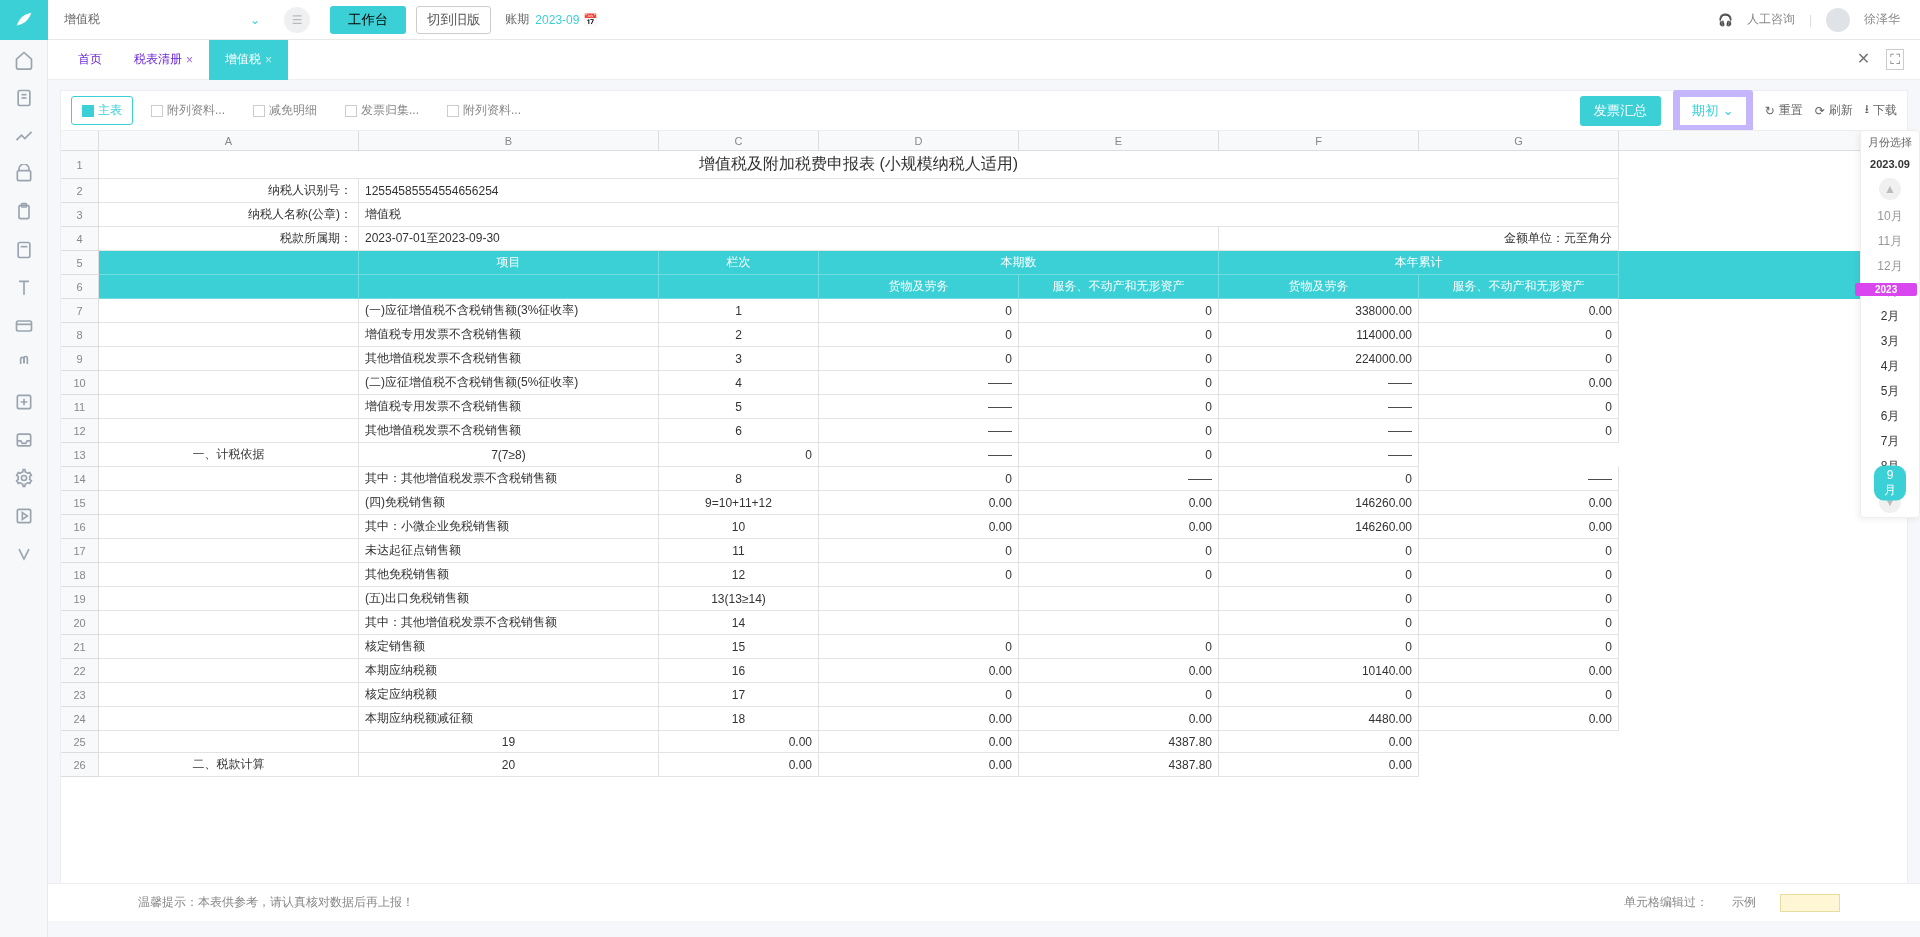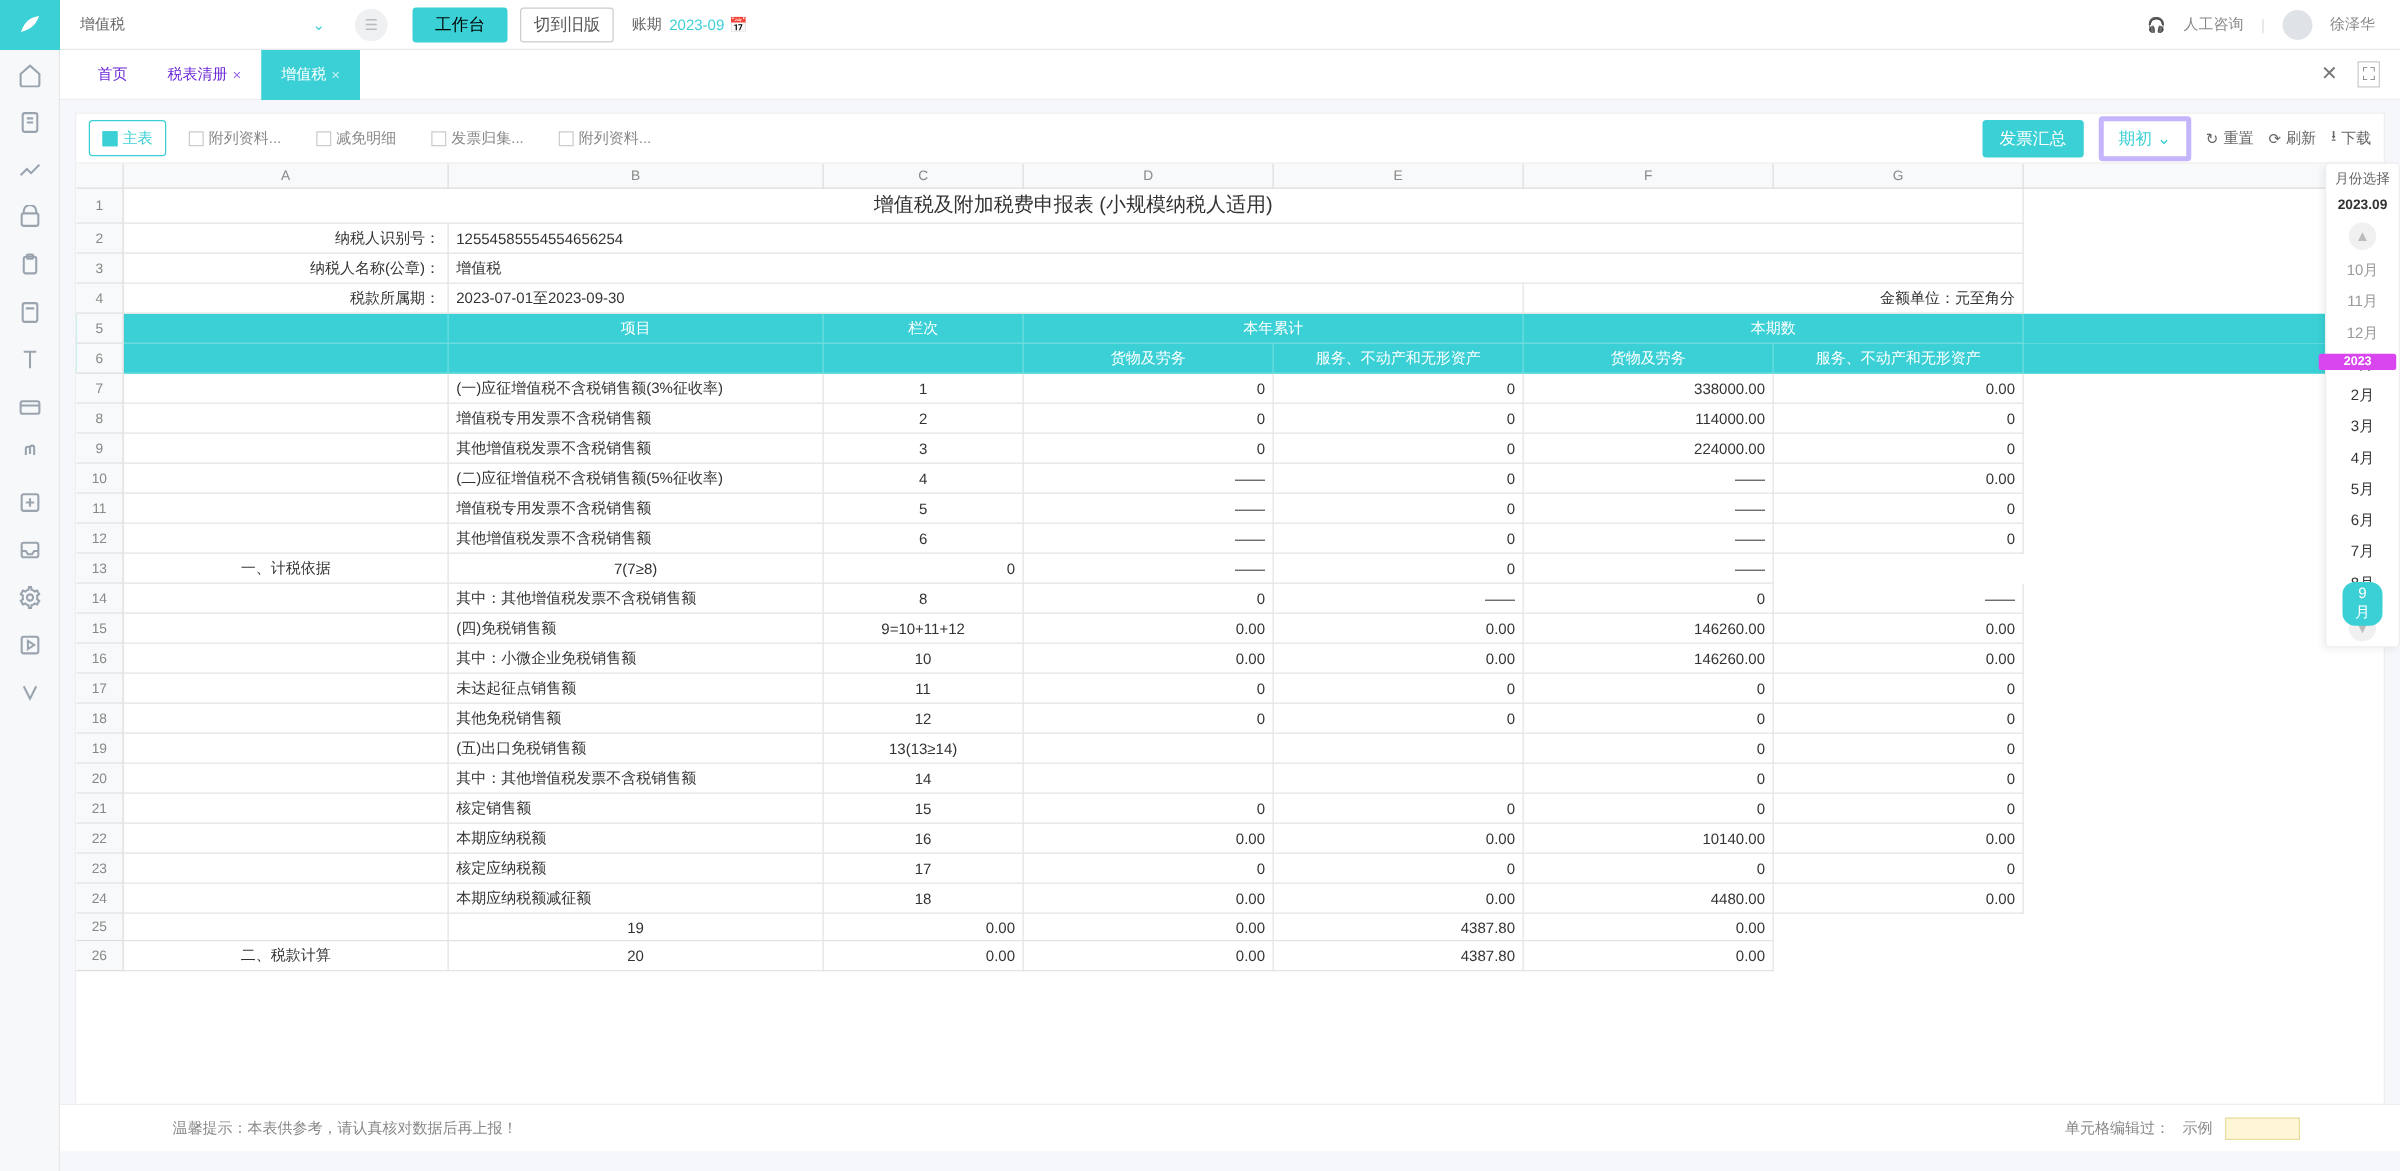--- a/index.html
+++ b/index.html
@@ -32,42 +32,42 @@
 .tabs-right { margin-left: auto; display: flex; gap: 16px; padding-right: 16px; color: #777; }
 
 
 .sub-bar { position: absolute; left: 60px; right: 12px; top: 90px; height: 40px; background: #fff; display: flex; align-items: center; padding: 0 10px; border: 1px solid #eee; border-bottom: none; }
 .sheet-tab { display: flex; align-items: center; gap: 4px; padding: 5px 10px; color: #888; border-radius: 3px; cursor: pointer; margin-right: 8px; }
 .sheet-tab.active { color: #3ad0d5; border: 1px solid #3ad0d5; }
 .sheet-tab .mini-icon { width: 12px; height: 12px; border: 1px solid #ccc; display:inline-block; }
 .sheet-tab.active .mini-icon { border-color: #3ad0d5; background: #3ad0d5; }
 .toolbar-right { margin-left: auto; display: flex; align-items: center; gap: 12px; }
 .btn-teal-solid { background: #3ad0d5; color: #fff; border: none; border-radius: 3px; padding: 6px 14px; cursor: pointer; }
-.btn-teal-outline { background: #fff; color: #3ad0d5; border: 4px solid #c4b5fd; border-radius: 3px; padding: 5px 12px; cursor: pointer; display:flex; align-items:center; gap:4px; }
+.btn-teal-outline { background: #fff; color: #3ad0d5; border: 7px solid #c4b5fd; border-radius: 3px; padding: 5px 12px; cursor: pointer; display:flex; align-items:center; gap:4px; }
 .tool-link { color: #666; display: flex; align-items: center; gap: 4px; cursor: pointer; }
 
 
 .sheet-area { position: absolute; left: 60px; right: 12px; top: 130px; bottom: 38px; background: #fff; border: 1px solid #eee; overflow: hidden; }
 .col-headers { display: grid; grid-template-columns: 38px 260px 300px 160px 200px 200px 200px 200px; background: #f8f9fa; border-bottom: 1px solid #ddd; height: 20px; font-size: 11px; }
 .col-headers div { border-right: 1px solid #ddd; text-align: center; color: #888; line-height: 20px; }
 
 .grid-body { overflow: auto; height: calc(100% - 20px); }
 .grid-row { display: grid; grid-template-columns: 38px 260px 300px 160px 200px 200px 200px 200px; min-height: 22px; }
 .row-num { background: #f8f9fa; border-right: 1px solid #ddd; border-bottom: 1px solid #ddd; text-align: center; color: #888; font-size: 11px; display:flex; align-items:center; justify-content:center; }
 .cell { border-right: 1px solid #e3e3e3; border-bottom: 1px solid #e3e3e3; padding: 3px 6px; display:flex; align-items:center; }
 .cell.right { justify-content: flex-end; }
 .cell.center { justify-content: center; }
 .title-cell { font-size: 16px; font-weight: 500; justify-content: center; }
 
 .thead { background: #3ad0d5; color: #fff; }
 .thead .cell { border-color: #6fdde0; }
 
 
 .bottom-bar { position: absolute; left: 48px; right: 0; bottom: 16px; height: 38px; background: #fff; border-top: 1px solid #eee; display:flex; align-items:center; padding: 0 80px 0 90px; color:#888; }
-.bottom-bar .right { margin-left:auto; display:flex; align-items:center; gap:10px; }
+.bottom-bar .right { margin-left:auto; display:flex; align-items:center; gap:24px; }
 .edit-box { width: 60px; height: 18px; background: #fff6d6; border: 1px solid #e8dca0; }
 
 
 .month-panel { position: fixed; right: 0; top: 130px; width: 60px; background: #fff; border: 1px solid #eee; border-radius: 4px; box-shadow: -2px 2px 6px rgba(0,0,0,.06); z-index: 50; }
 .month-panel .hdr { padding: 4px; text-align: center; color: #666; font-size: 11px; }
 .month-panel .yr { font-weight: bold; color: #333; }
 .month-panel .mo { padding: 4px 0; text-align: center; color: #999; cursor: pointer; font-size: 12px; position: relative; }
 .month-panel .mo.enabled { color: #333; }
 .month-panel .mo.current { color: #fff; }
 .month-panel .mo.current .pill { position:absolute; left:50%; top:50%; transform:translate(-50%,-50%); background:#3ad0d5; border-radius:10px; padding:2px 10px; }
@@ -253,22 +253,22 @@
         <div class="row-num">4</div>
         <div class="cell right">税款所属期：</div>
         <div class="cell " style="grid-column: span 4;">2023-07-01至2023-09-30</div>
         <div class="cell right" style="grid-column: span 2;">金额单位：元至角分</div>
       </div>
       <div class="grid-row thead">
         <div class="row-num">5</div>
         <div class="cell center"></div>
         <div class="cell center">项目</div>
         <div class="cell center">栏次</div>
+        <div class="cell center" style="grid-column: span 2;">本期数</div>
         <div class="cell center" style="grid-column: span 2;">本年累计</div>
-        <div class="cell center" style="grid-column: span 2;">本期数</div>
       </div>
       <div class="grid-row thead">
         <div class="row-num">6</div>
         <div class="cell center"></div>
         <div class="cell center"></div>
         <div class="cell center"></div>
         <div class="cell center">货物及劳务</div>
         <div class="cell center">服务、不动产和无形资产</div>
         <div class="cell center">货物及劳务</div>
         <div class="cell center">服务、不动产和无形资产</div>

